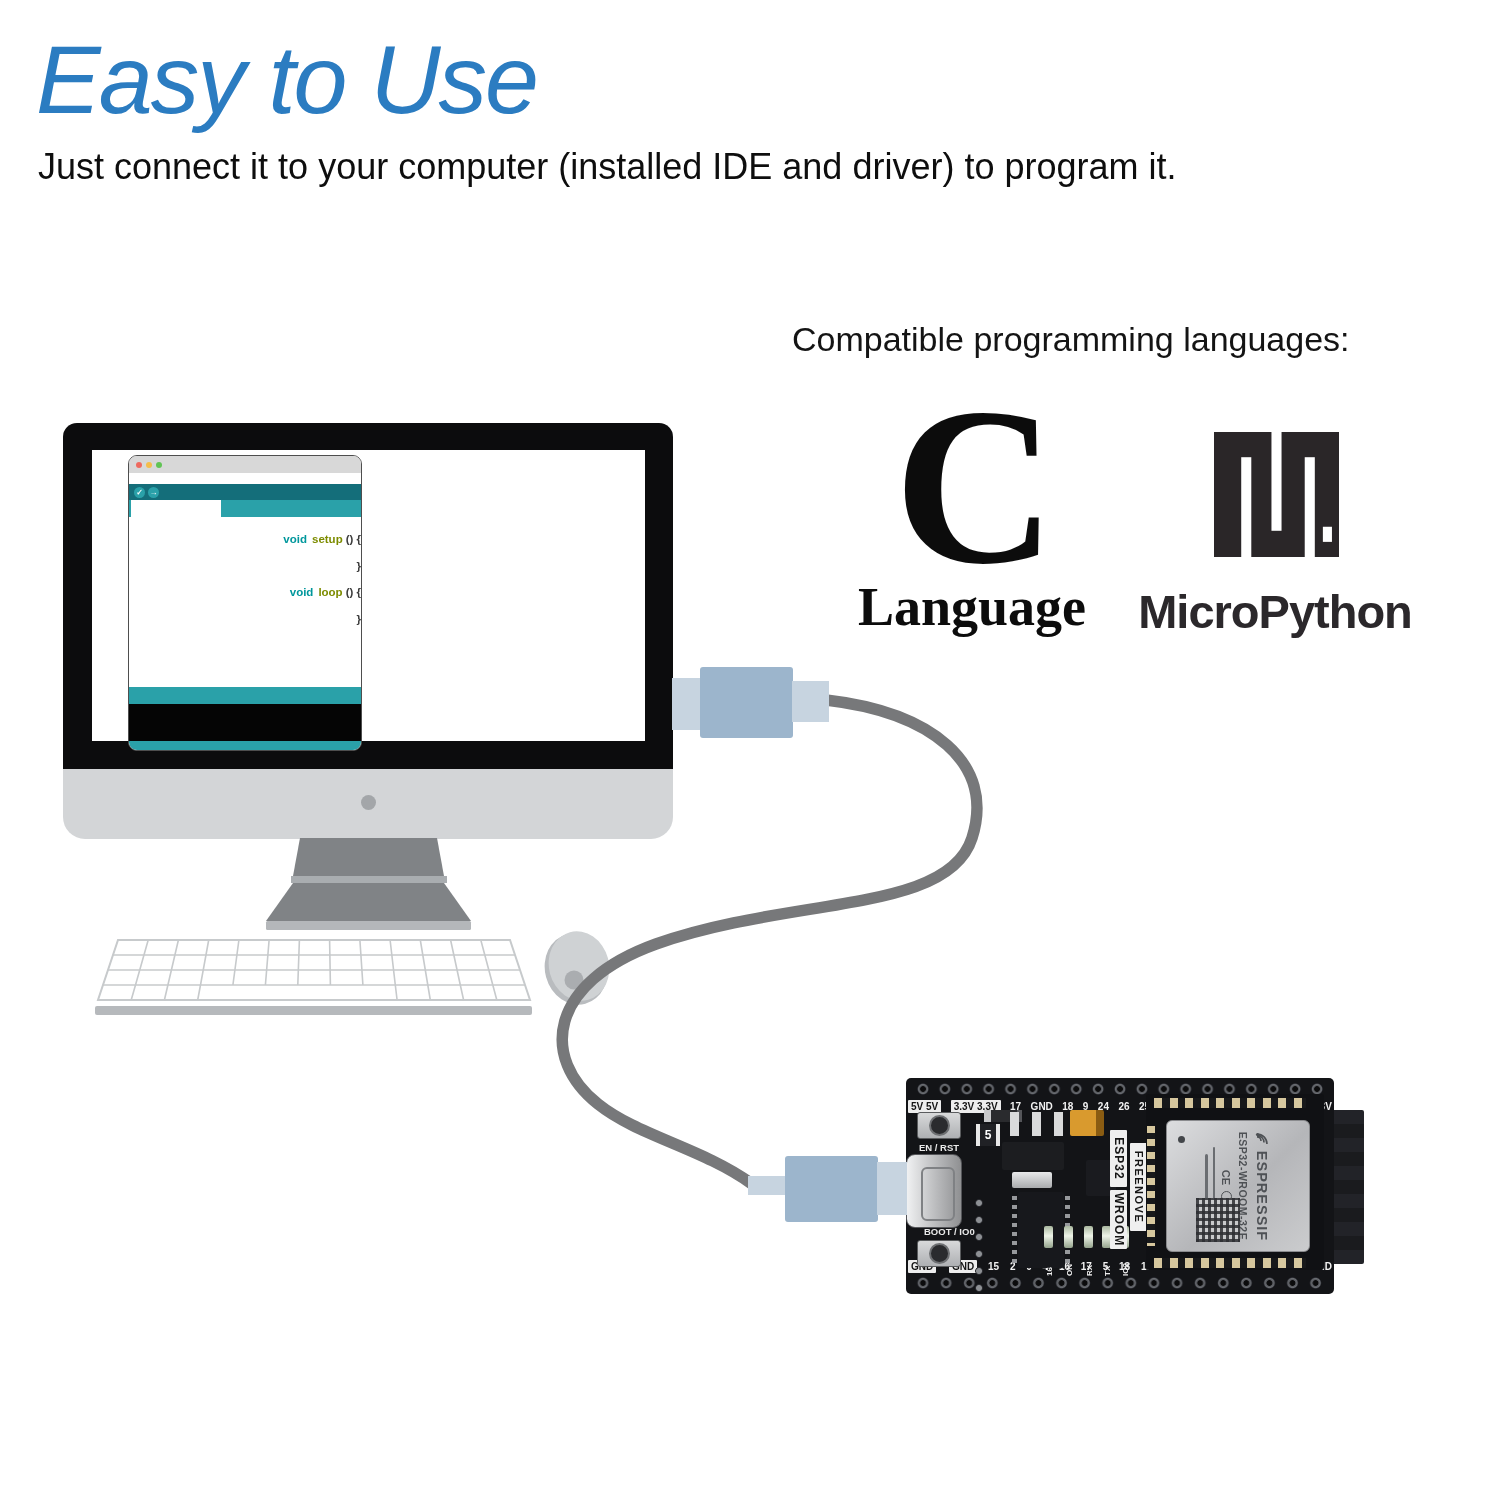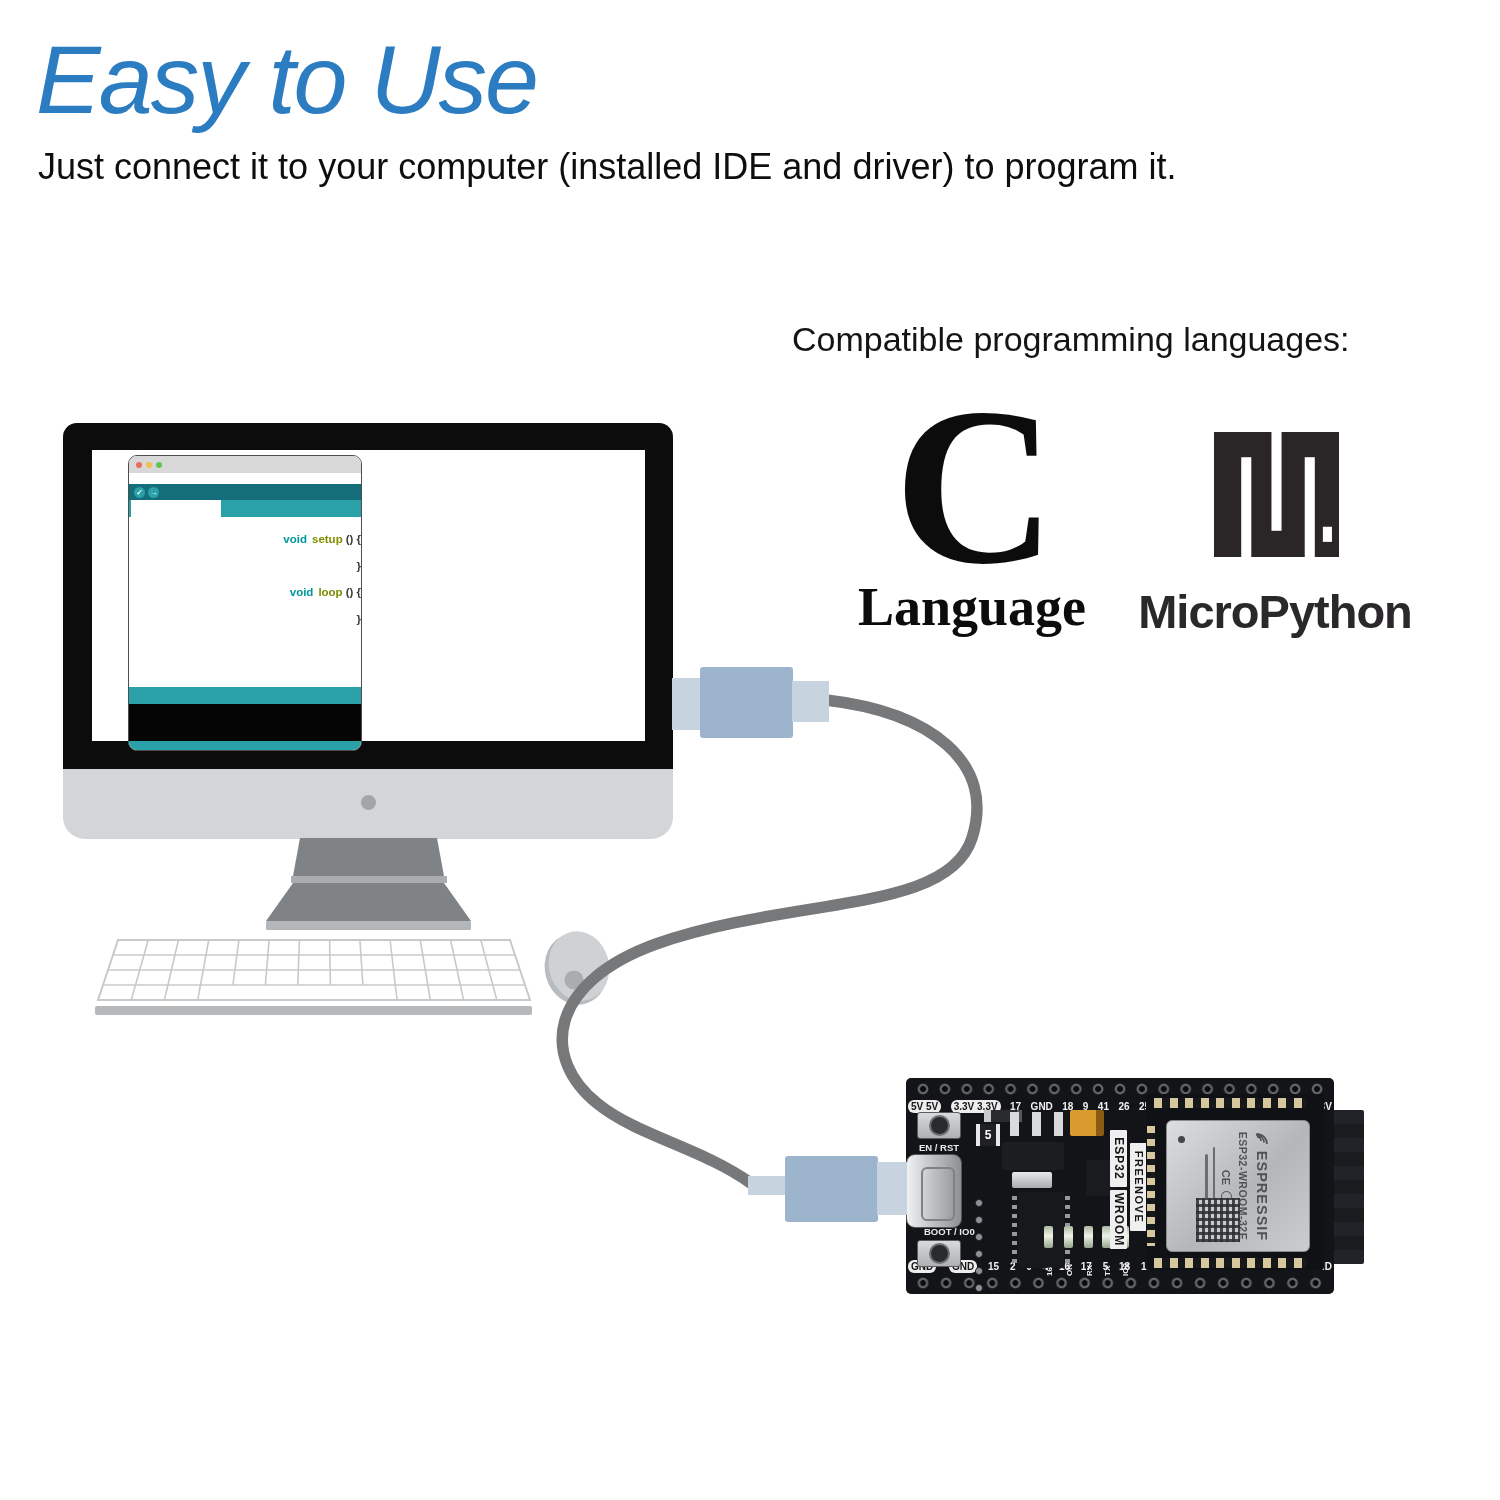--- a/index.html
+++ b/index.html
@@ -53,21 +53,21 @@
 
   
   .board{left:906px;top:1078px;width:428px;height:216px;background:#131417;border-radius:5px;}
   .pinstrip{background-repeat:repeat-x;
     background-image:radial-gradient(circle at 11px 7px,#0b0b0c 2.5px,#54565b 3.2px,#6a6d72 4.6px,#23242a 5.6px,rgba(0,0,0,0) 6px);}
   .pins-top{left:6px;top:4px;width:416px;height:14px;background-size:21.9px 14px;}
   .pins-bottom{left:6px;top:198px;width:416px;height:14px;background-size:23.1px 14px;}
   .pin-labels{left:2px;width:424px;height:16px;display:flex;align-items:center;justify-content:space-between;
               font-size:10px;font-weight:700;color:#f2f2f2;white-space:nowrap;}
   .row-top{top:20px;} .row-bottom{top:180px;}
-  .pinbox{background:#ededed;color:#141414;padding:1px 3px;border-radius:6px;}
+  .pinbox{background:#ededed;color:#141414;padding:1px 3px;border-radius:1px;}
   .gndbox{margin-right:2px;}
   .tact-btn{width:44px;height:27px;background:linear-gradient(180deg,#d8d9da,#aeb0b3);border-radius:3px;
             display:flex;align-items:center;justify-content:center;border:1px solid #5a5c5e;box-sizing:border-box;}
   .tact-plunger{width:17px;height:17px;border-radius:50%;background:#2a2b2e;border:2px solid #6e7073;}
   .btn-label{font-size:9.5px;font-weight:700;color:#e9e9e9;white-space:nowrap;}
   .usbc-port{left:0px;top:76px;width:56px;height:74px;background:linear-gradient(90deg,#f0f1f2,#b9babc 55%,#8f9092);
              border-radius:9px;border:1px solid #55565a;box-sizing:border-box;}
   .usbc-slot{position:absolute;left:14px;top:12px;width:30px;height:50px;border:2px solid #7f8184;border-radius:6px;}
   .resistor{left:78px;top:32px;width:26px;height:12px;background:#2a2b2e;border-left:7px solid #c9cacc;border-right:5px solid #55565a;}
   .mark5-box{left:70px;top:46px;width:24px;height:22px;background:#202125;color:#fff;font-size:12px;font-weight:700;
@@ -204,21 +204,21 @@
   <div class="abs pinstrip pins-top"></div>
   <div class="abs pinstrip pins-bottom"></div>
 
   <div class="abs pin-labels row-top">
     <span class="pinbox">5V 5V</span>
     <span class="pinbox">3.3V 3.3V</span>
     <span>17</span>
     <span>GND</span>
     <span>18</span>
     <span>9</span>
-    <span>41</span>
+    <span>24</span>
     <span>26</span>
     <span>25</span>
     <span>33</span>
     <span>32</span>
     <span>35</span>
     <span>34</span>
     <span>VN</span>
     <span>VP</span>
     <span>EN</span>
     <span>3.3V</span>

